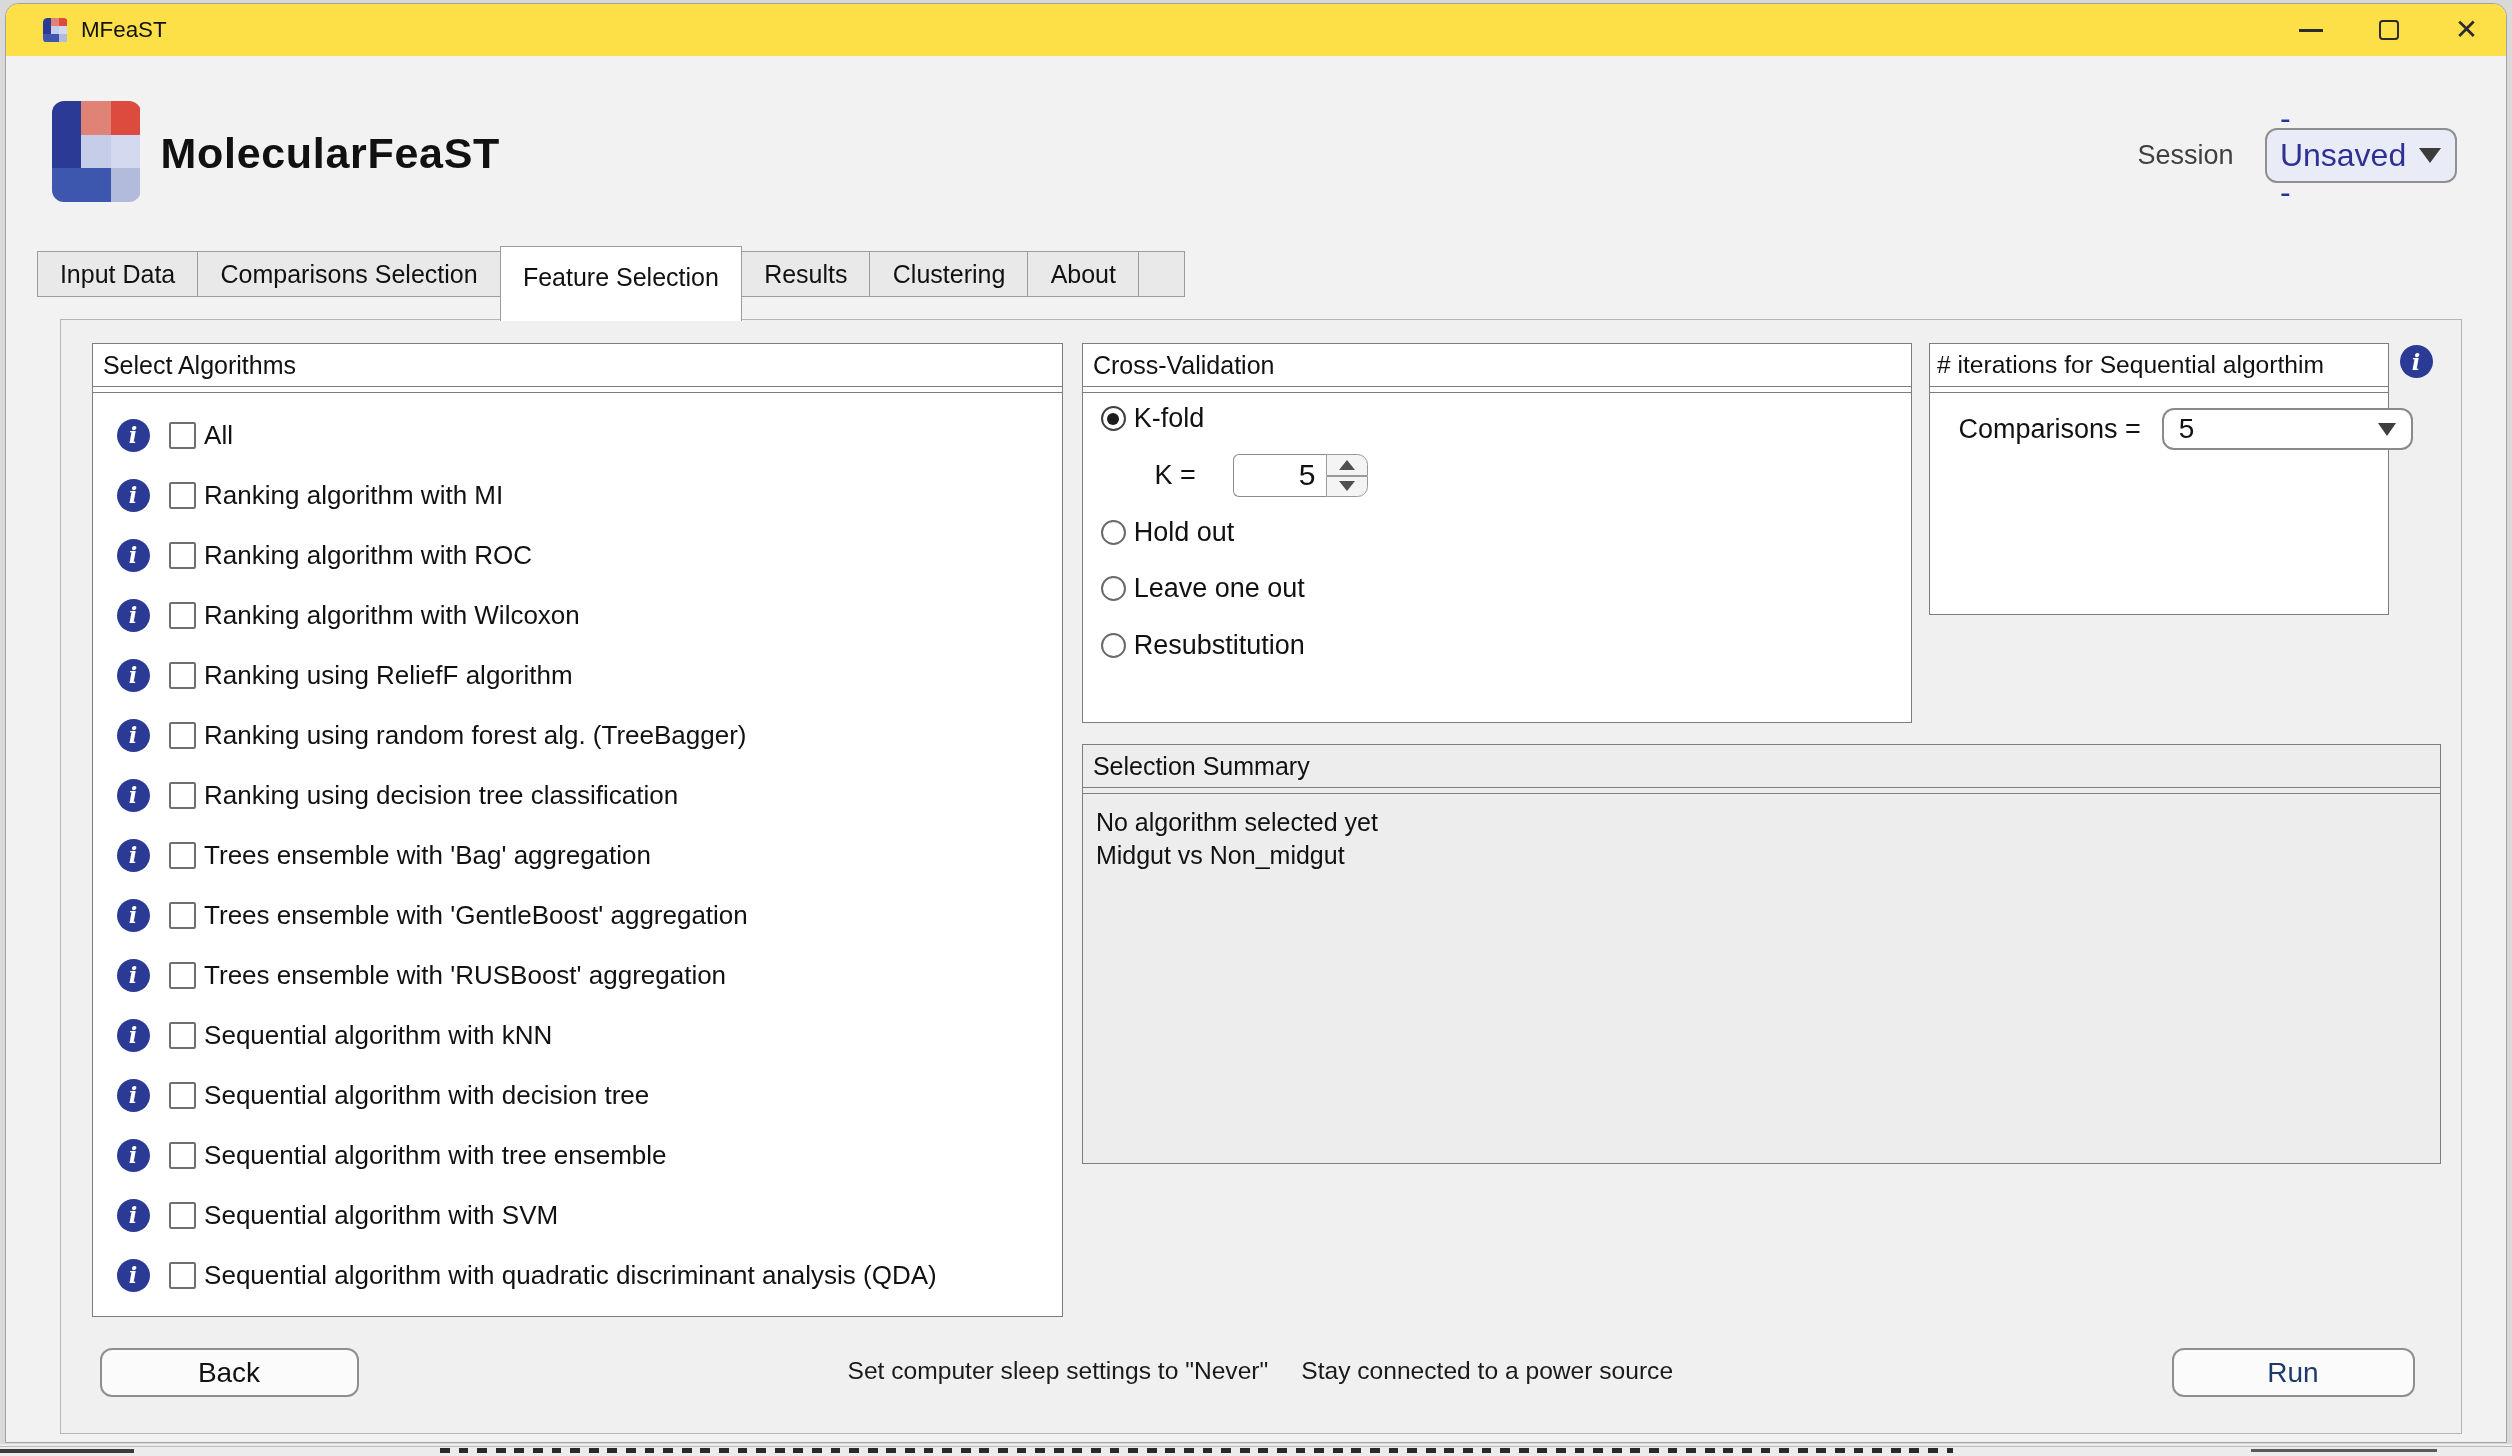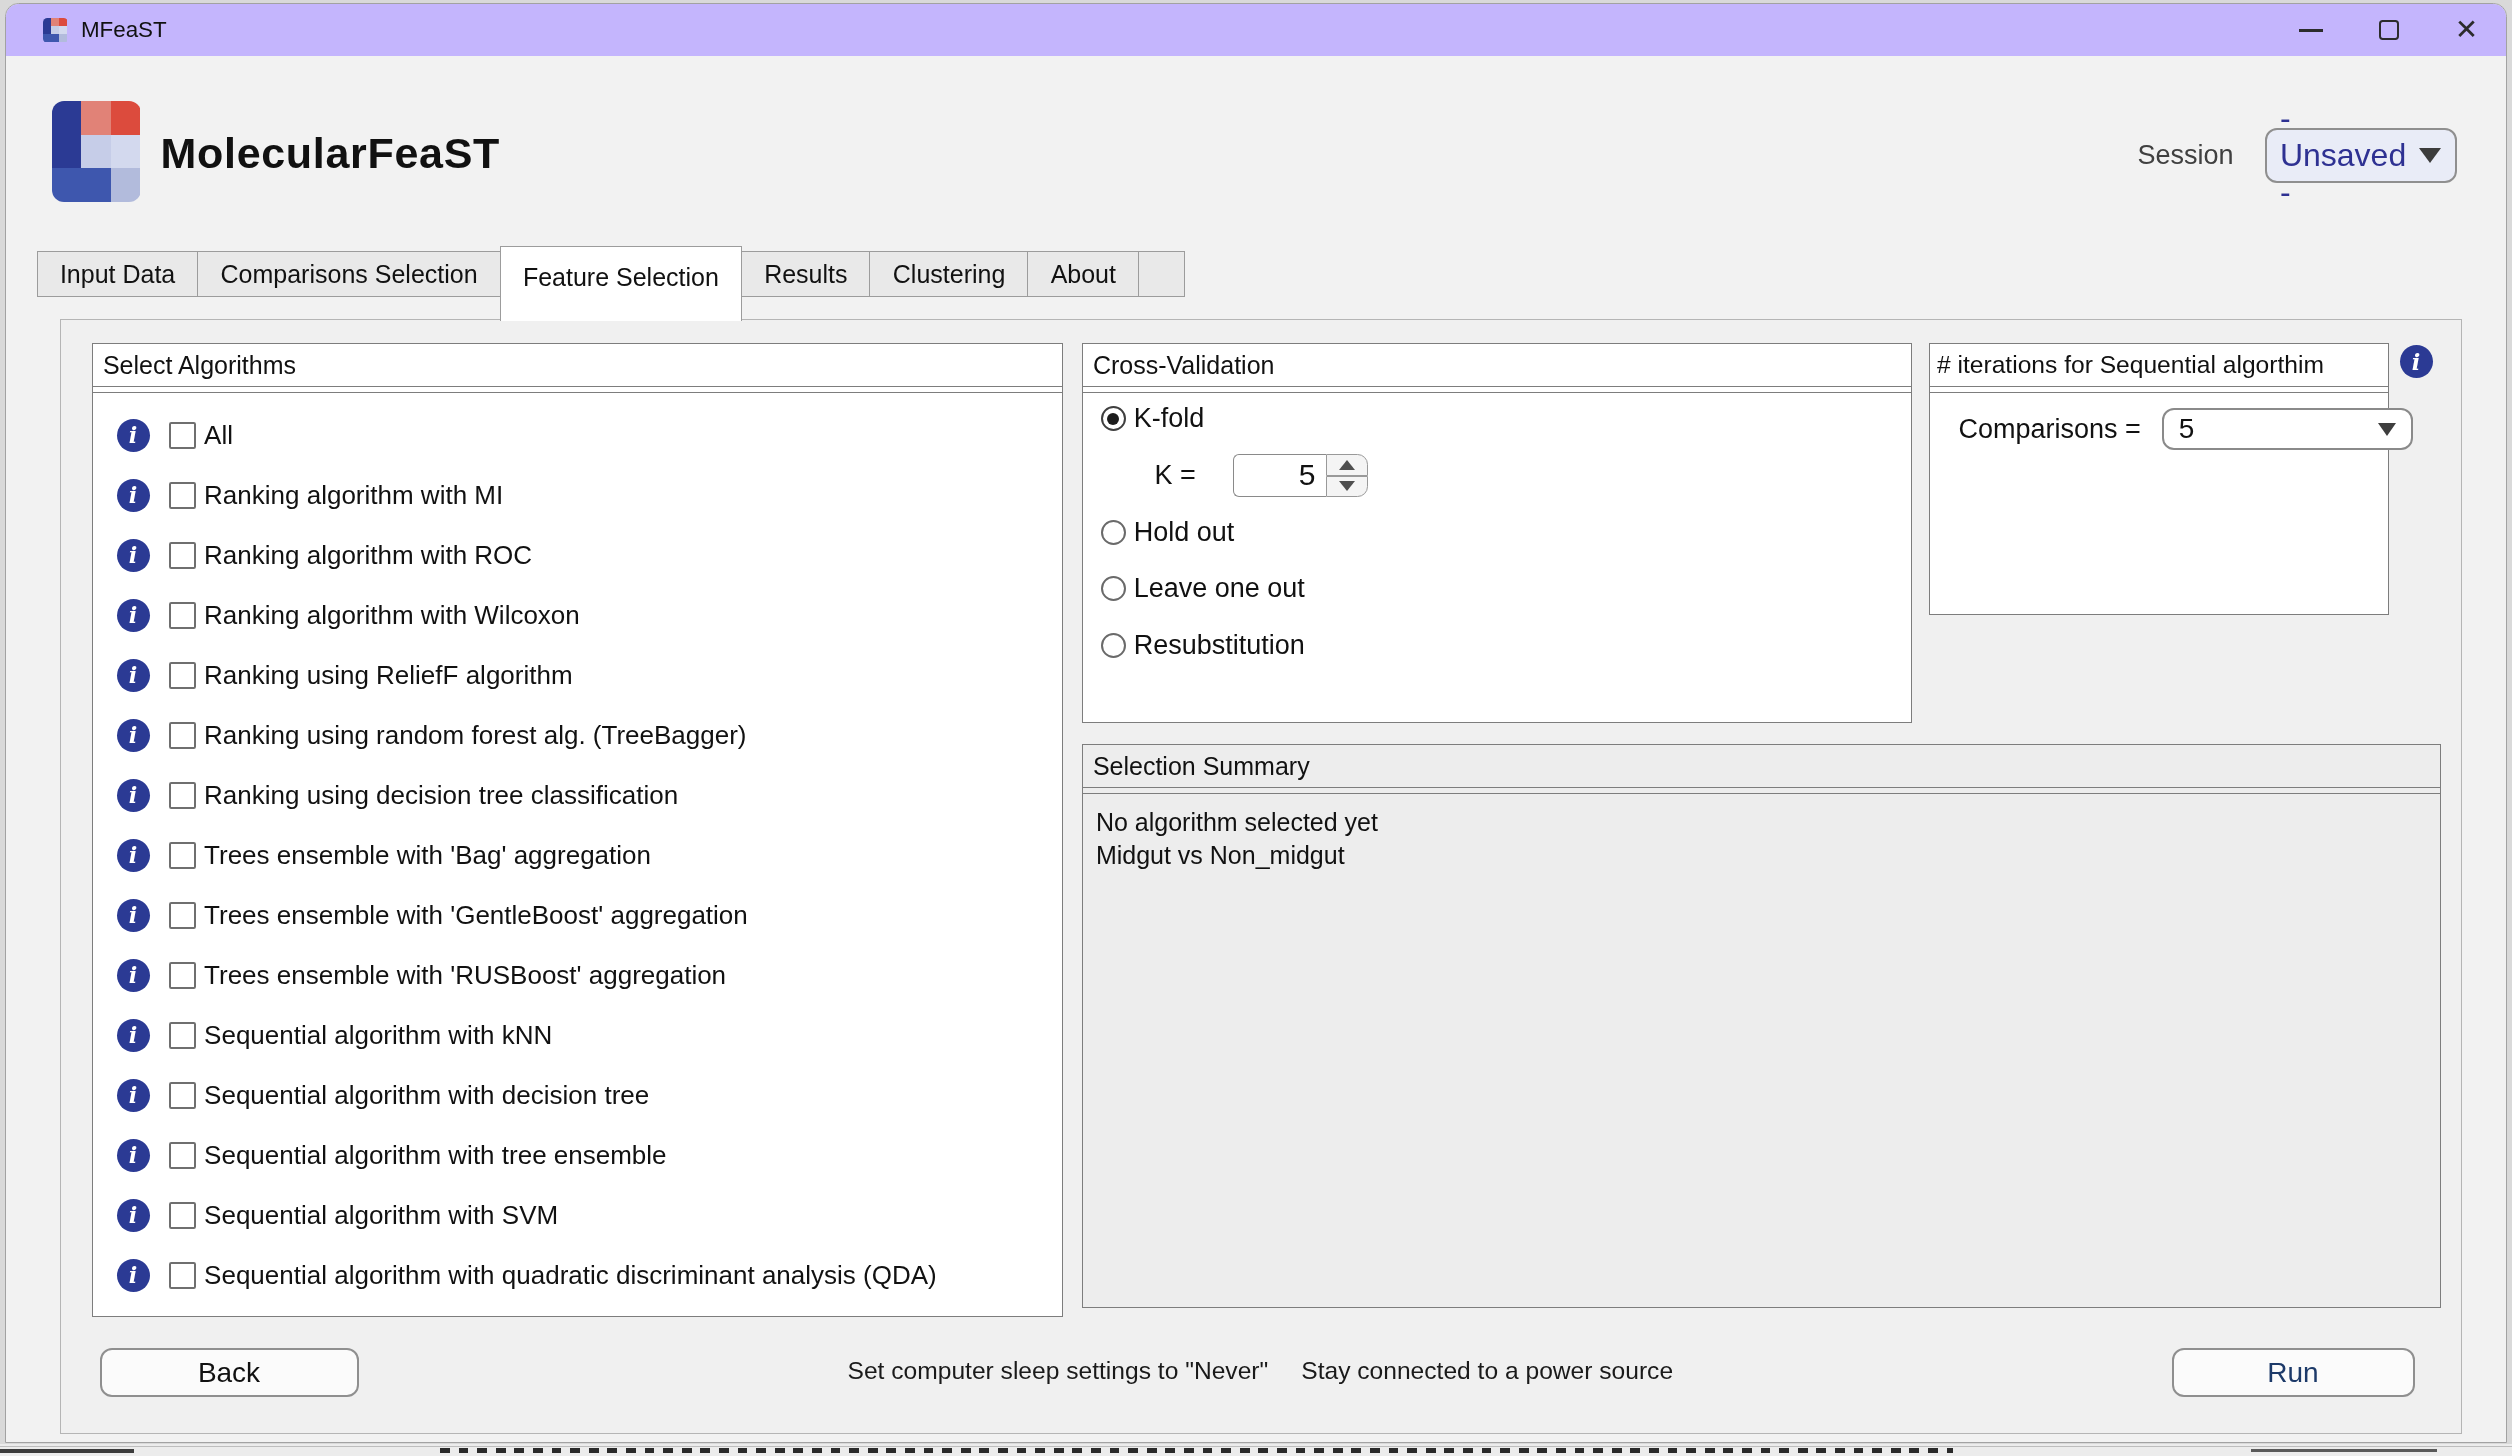--- a/index.html
+++ b/index.html
@@ -1,21 +1,21 @@
 <!DOCTYPE html>
 <html style="font-size:12px"><head>
 <meta charset="utf-8">
 <style>
   * { margin:0; padding:0; box-sizing:border-box; }
   html,body { width:2512px; height:1457px; background:#d9d9d9; font-family:"Liberation Sans", sans-serif; color:#111; }
   .window { position:absolute; left:4.5px; top:3px; width:2502px; height:1440px; background:#f2f2f2;
             border:1.5px solid #a2a2a2; border-radius:13.4px 13.4px 0 0; overflow:hidden; }
 
   
-  .titlebar { position:absolute; left:0; top:0; right:0; height:52px; background:#c4b5fd;
+  .titlebar { position:absolute; left:0; top:0; right:0; height:52px; background:#fde047;
               border-radius:12px 12px 0 0; display:flex; align-items:center; padding-left:37px; }
   .mini-logo { width:25px; height:25px; border-radius:4.5px; overflow:hidden; display:grid;
                grid-template-columns:1fr 1fr 1fr; grid-template-rows:1fr 1fr 1fr; margin-right:13.4px; }
   .titlebar-title { font-size:22.4px; }
   .win-controls { margin-left:auto; display:flex; height:100%; }
   .win-ctrl { width:78px; height:100%; display:flex; align-items:center; justify-content:center; cursor:default; }
   .glyph-min { width:24px; height:3px; background:#2c2c2c; }
   .glyph-max { width:20px; height:20px; border:2.2px solid #2c2c2c; border-radius:3.7px; }
   .glyph-close { font-size:28px; color:#2c2c2c; line-height:1; }
 
@@ -87,21 +87,21 @@
   #iter-panel .panel-title-box { font-size:24.6px; padding:0 7.5px; }
   .iter-row { position:absolute; left:0; top:15px; display:flex; align-items:center; padding-left:29px; }
   .iter-label { font-size:27px; margin-right:21px; white-space:nowrap; }
   .iter-dropdown { width:251px; height:42px; border:2.2px solid #8a8a8a; border-radius:12px; background:#fff;
                    display:flex; align-items:center; justify-content:space-between; padding:0 15px; cursor:default; }
   .iter-value { font-size:28px; }
   .iter-caret { width:0; height:0; border-left:9.7px solid transparent; border-right:9.7px solid transparent;
                 border-top:13.4px solid #3e3e3e; }
   .free-info { position:absolute; left:2394px; top:341px; margin:0; }
 
-  #summary-panel { left:1076px; top:740px; width:1359px; height:564px; background:#ededed; }
+  #summary-panel { left:1076px; top:740px; width:1359px; height:420px; background:#ededed; }
   .summary-lines { padding:12px 13.4px; font-size:25px; line-height:33px; }
 
   
   .btn { position:absolute; height:49px; border:2.2px solid #8f8f8f; border-radius:12px; background:#fbfbfb;
          display:flex; align-items:center; justify-content:center; font-size:28px; cursor:default; }
   .back-btn { left:94px; top:1344px; width:259px; }
   .run-btn { left:2166px; top:1344px; width:243px; color:#1d3a69; }
   .status-row { position:absolute; left:842px; top:1353px; display:flex; gap:33px; font-size:24.6px; color:#1a1a1a; white-space:nowrap; }
 
   

